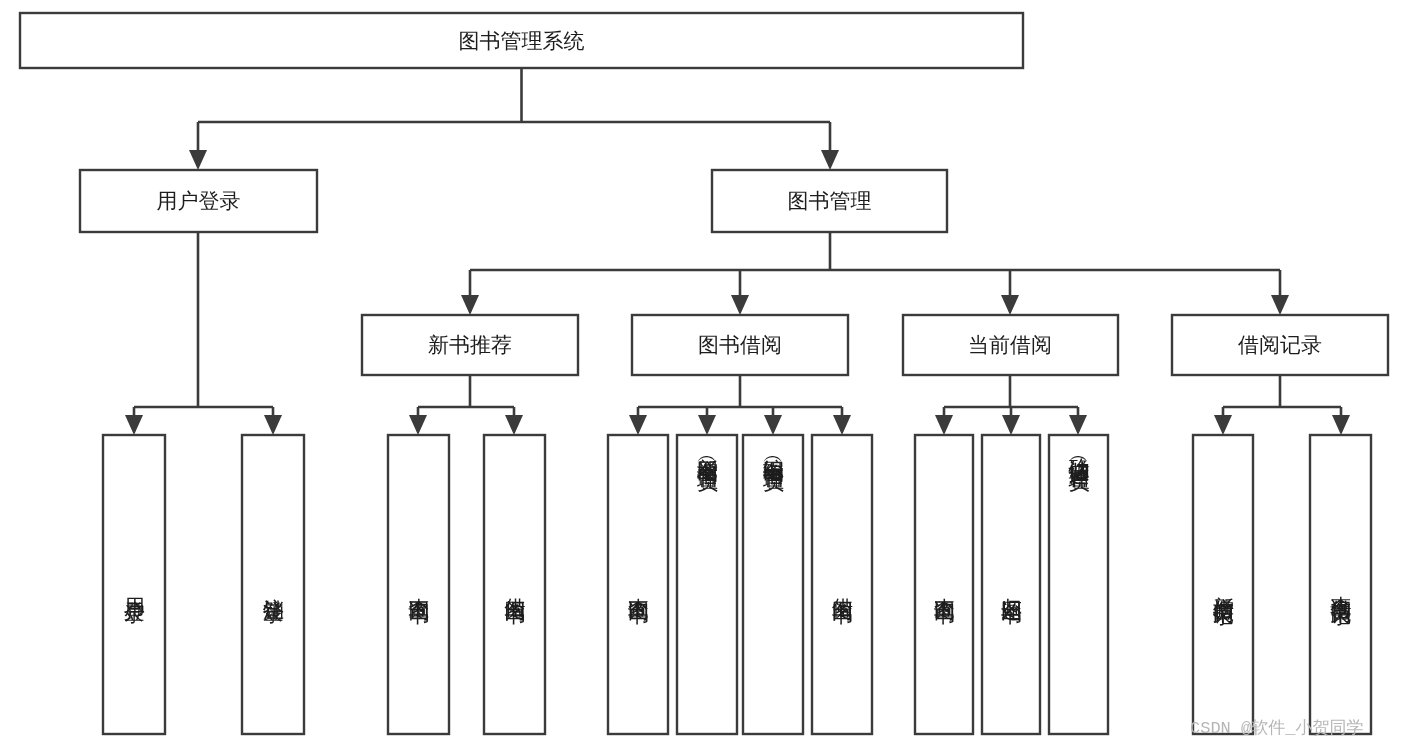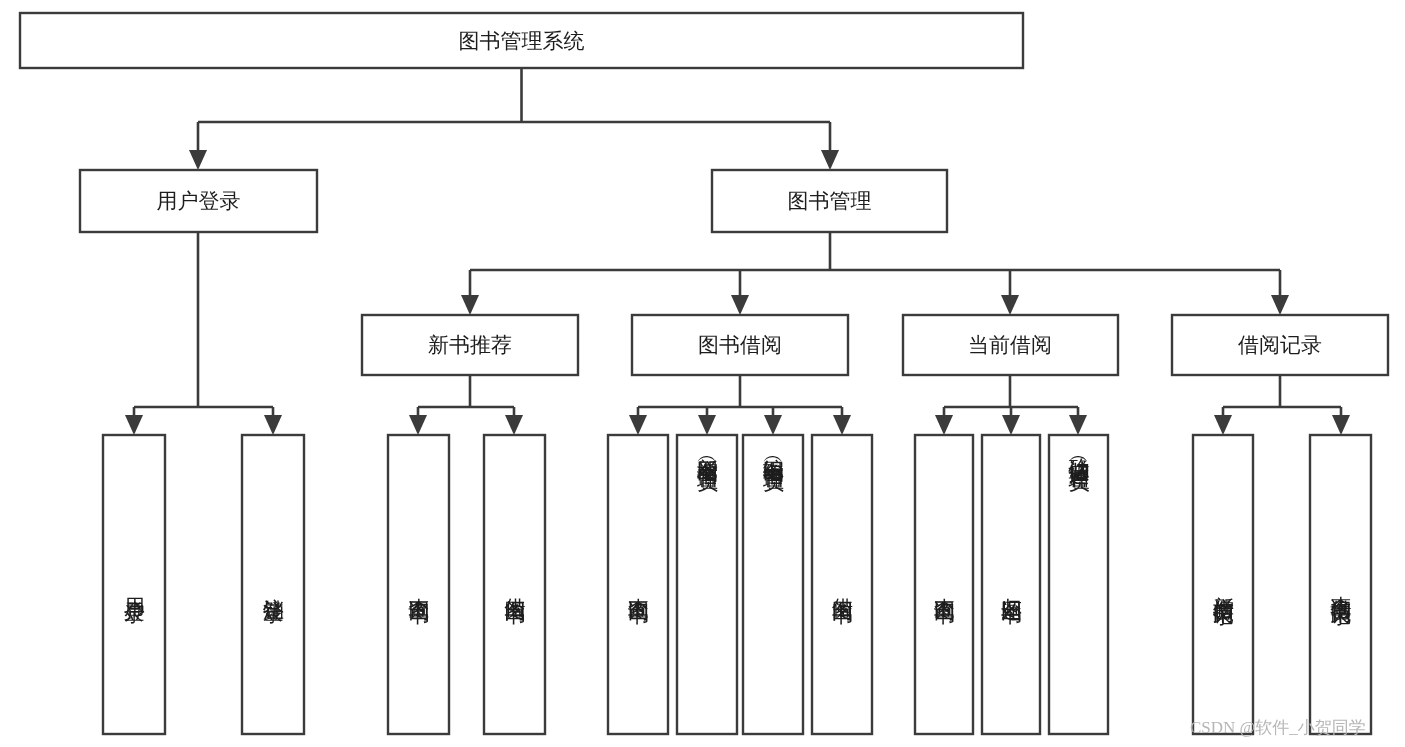--- a/index.html
+++ b/index.html
@@ -59,21 +59,21 @@
     font-family: "DejaVu Sans", "Liberation Sans", sans-serif;
     font-size: 21px;
     line-height: 1.18;
     color: #1d1d1d;
     letter-spacing: 2px;
     white-space: nowrap;
     pointer-events: none;
   }
   .watermark {
     position: absolute;
-    font-family: Liberation Serif, serif;
+    font-family: Liberation Mono, monospace;
     font-size: 17px;
     color: #b6b6b6;
     white-space: nowrap;
   }
 </style>
 </head>
 <body>
 
 <div id="diagram-root">
 

